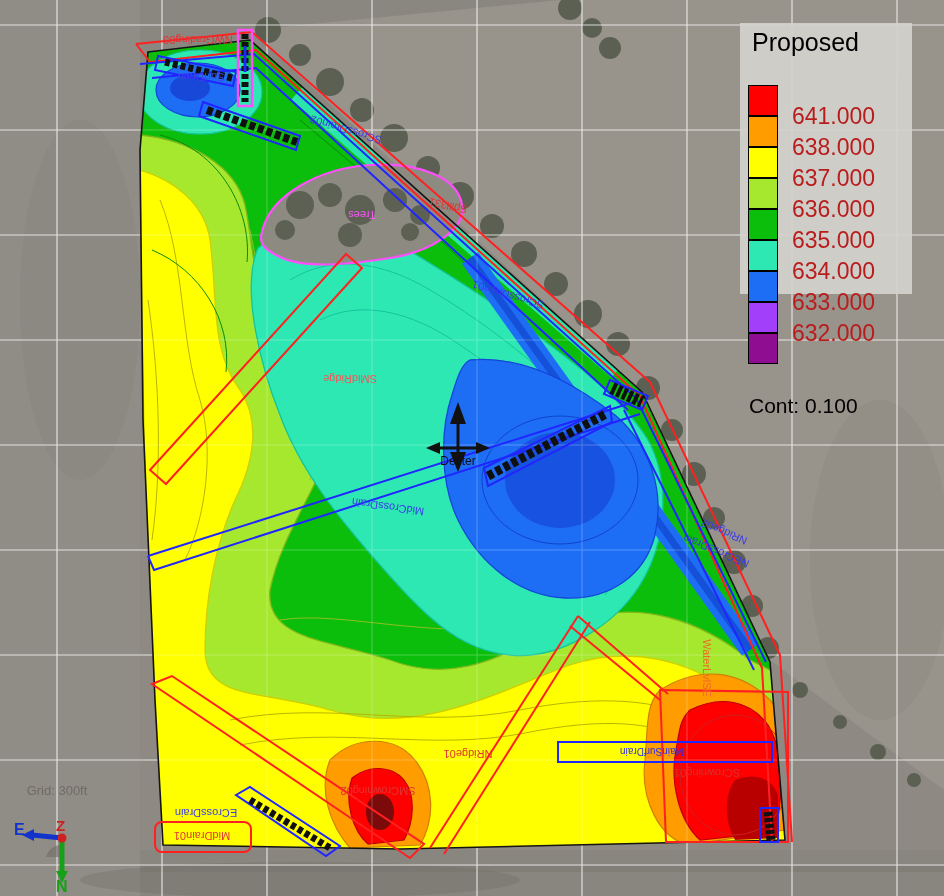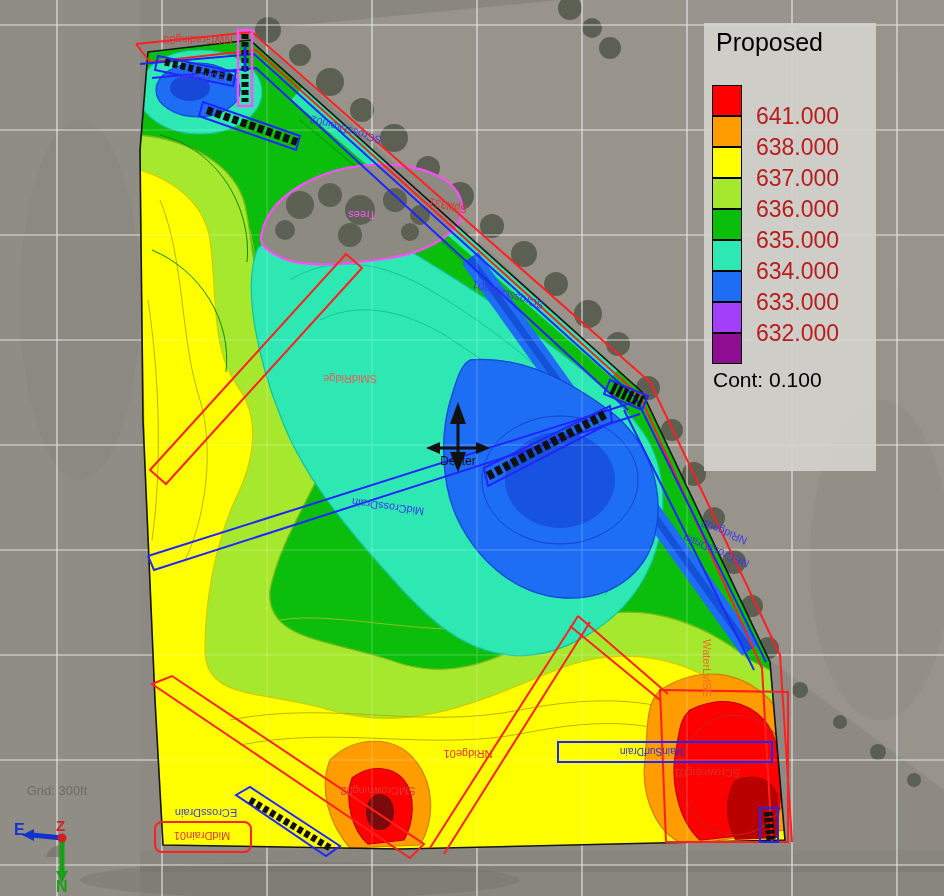--- a/index.html
+++ b/index.html
@@ -1,26 +1,26 @@
 <!DOCTYPE html>
 <html><head>
 <meta charset="utf-8">
 <style>
   html,body{margin:0;padding:0;background:#777;}
   #stage{position:relative;width:944px;height:896px;overflow:hidden;
          font-family:"Liberation Sans",sans-serif;background:#8e8a83;}
   #terrain-svg{position:absolute;left:0;top:0;}
   
-  #legend{position:absolute;left:704px;top:23px;width:172px;height:448px;
+  #legend{position:absolute;left:740px;top:23px;width:172px;height:271px;
           background:rgba(211,209,205,0.92);z-index:30;}
   #legend .title{color:#000;font-size:25px;line-height:29px;padding:5px 0 0 12px;}
   #legend .swatch{position:absolute;left:8px;width:30px;height:31px;
                   border:1px solid #000;box-sizing:border-box;}
   #legend .bval{position:absolute;left:52px;color:#b91c1c;font-size:23px;line-height:26px;}
-  #legend .cont{position:absolute;left:9px;color:#000;font-size:21px;}
+  #legend .cont{position:absolute;left:9px;color:#000;font-size:21px;margin-top:26px;}
   
   .map-label{position:absolute;white-space:nowrap;z-index:25;
              font-family:"Liberation Sans",sans-serif;letter-spacing:0px;}
   
   #axis-triad{position:absolute;left:0px;top:795px;z-index:26;}
 </style>
 </head>
 <body>
 
 <div id="stage">

